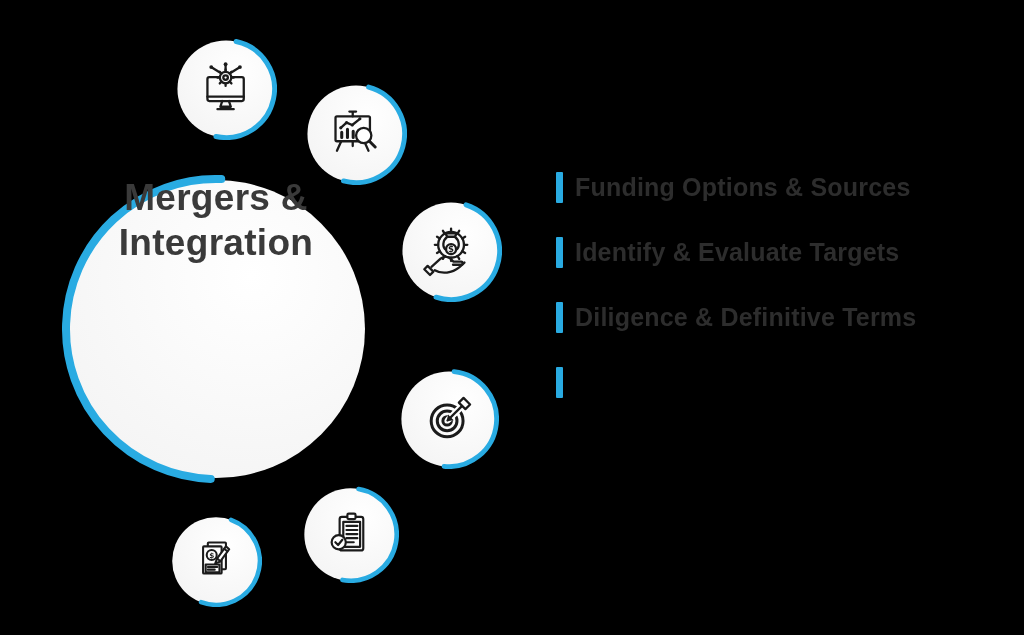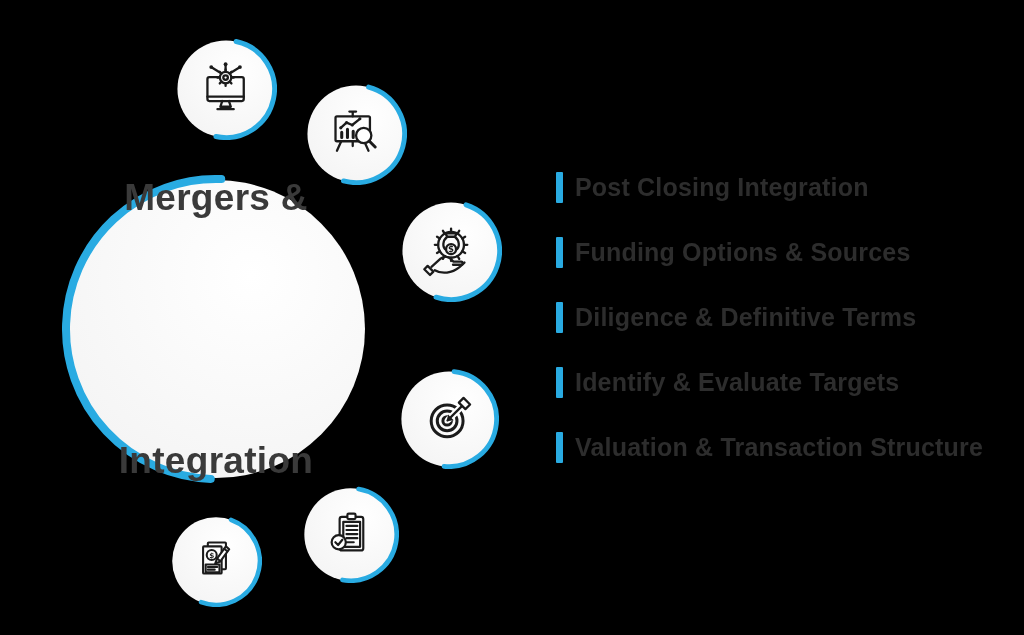--- a/index.html
+++ b/index.html
@@ -21,21 +21,21 @@
   .stage{position:relative;width:1024px;height:635px;}
 
   
   .hub{position:absolute;left:62px;top:175px;width:308px;height:308px;}
   .hub svg,.node svg.ring{position:absolute;inset:0;width:100%;height:100%;}
   .arc{fill:none;stroke:var(--accent-color);stroke-linecap:round;}
   .hub .arc{stroke-width:8;}
   .node .arc{stroke-width:5;}
   .hub-label{
     position:absolute;inset:0;
-    display:flex;flex-direction:column;align-items:center;justify-content:space-between;
+    display:flex;flex-direction:column;align-items:center;justify-content:flex-start;
     text-align:center;color:var(--heading-text);
     font-size:37px;font-weight:bold;line-height:1.22;letter-spacing:.3px;
   }
   .node{position:absolute;}
   .glyph{
     position:absolute;left:20%;top:20%;width:60%;height:60%;
     color:var(--icon-stroke);
   }
   .glyph .ln{fill:none;stroke:currentColor;stroke-width:2.4;stroke-linecap:round;stroke-linejoin:round;}
   .glyph .thick{stroke-width:3.2;}
@@ -190,33 +190,28 @@
       <rect class="ln" x="20.5" y="36.5" width="16" height="9"></rect>
       <path class="ln" stroke-width="1.8" d="M23 39.5 H34 M23 42.5 H31"></path>
       <path class="ln fillw" d="M31.5 35.5 L33.8 29.5 L44 15.5 L47.8 18.8 L37.5 33 L31.5 35.5 Z"></path>
       <path class="ln" stroke-width="1.8" d="M33.8 29.5 L37 32.2 M42 18.2 L45.5 21.2"></path>
     </svg>
   </div>
 
   <ul class="process-list">
     <li>
       <span class="bar"></span>
-      <span class="item-label">Post Closing Integration</span>
-    </li>
-    <li>
-      <span class="bar"></span>
       <span class="item-label">Funding Options &amp; Sources</span>
     </li>
     <li>
       <span class="bar"></span>
+      <span class="item-label">Identify &amp; Evaluate Targets</span>
+    </li>
+    <li>
+      <span class="bar"></span>
       <span class="item-label">Diligence &amp; Definitive Terms</span>
     </li>
     <li>
       <span class="bar"></span>
-      <span class="item-label">Identify &amp; Evaluate Targets</span>
-    </li>
-    <li>
-      <span class="bar"></span>
-      <span class="item-label">Valuation &amp; Transaction Structure</span>
     </li>
   </ul>
 
 </div>
 
 </body></html>

